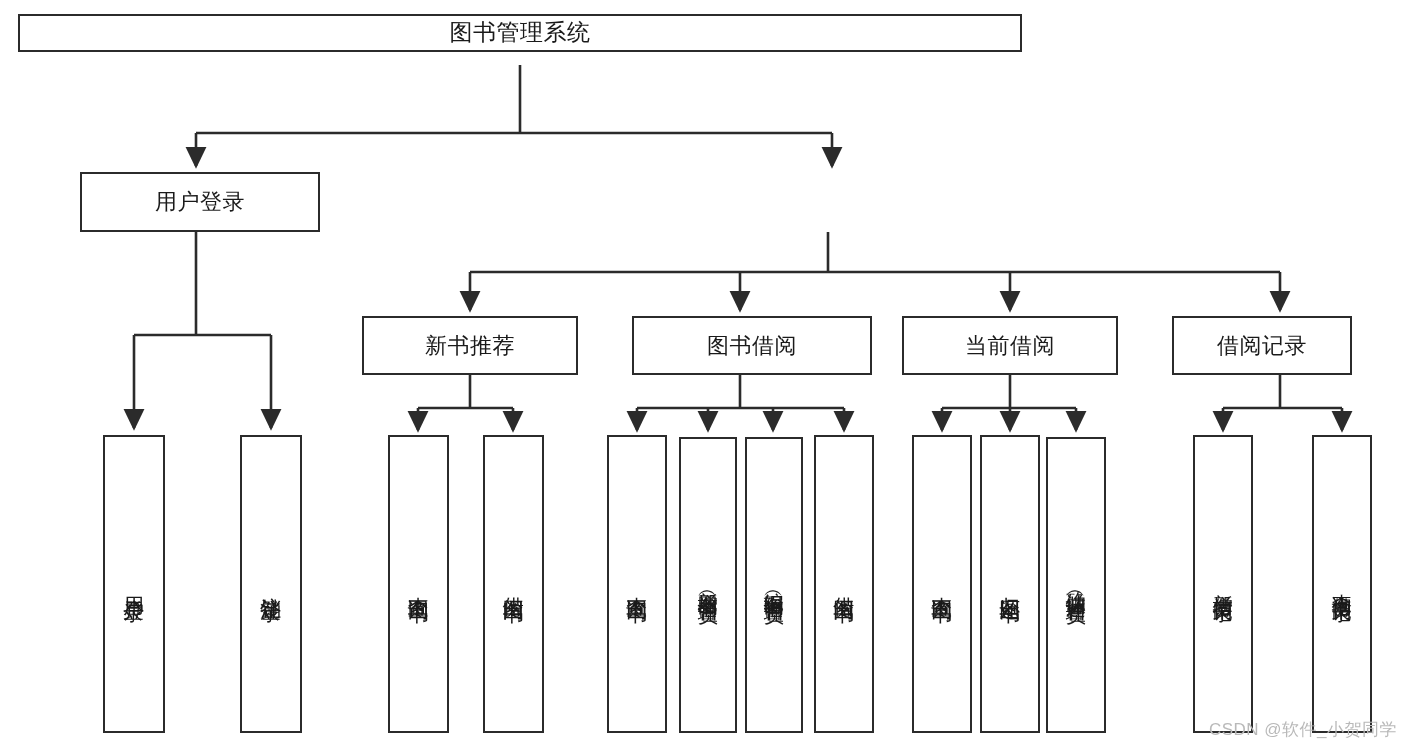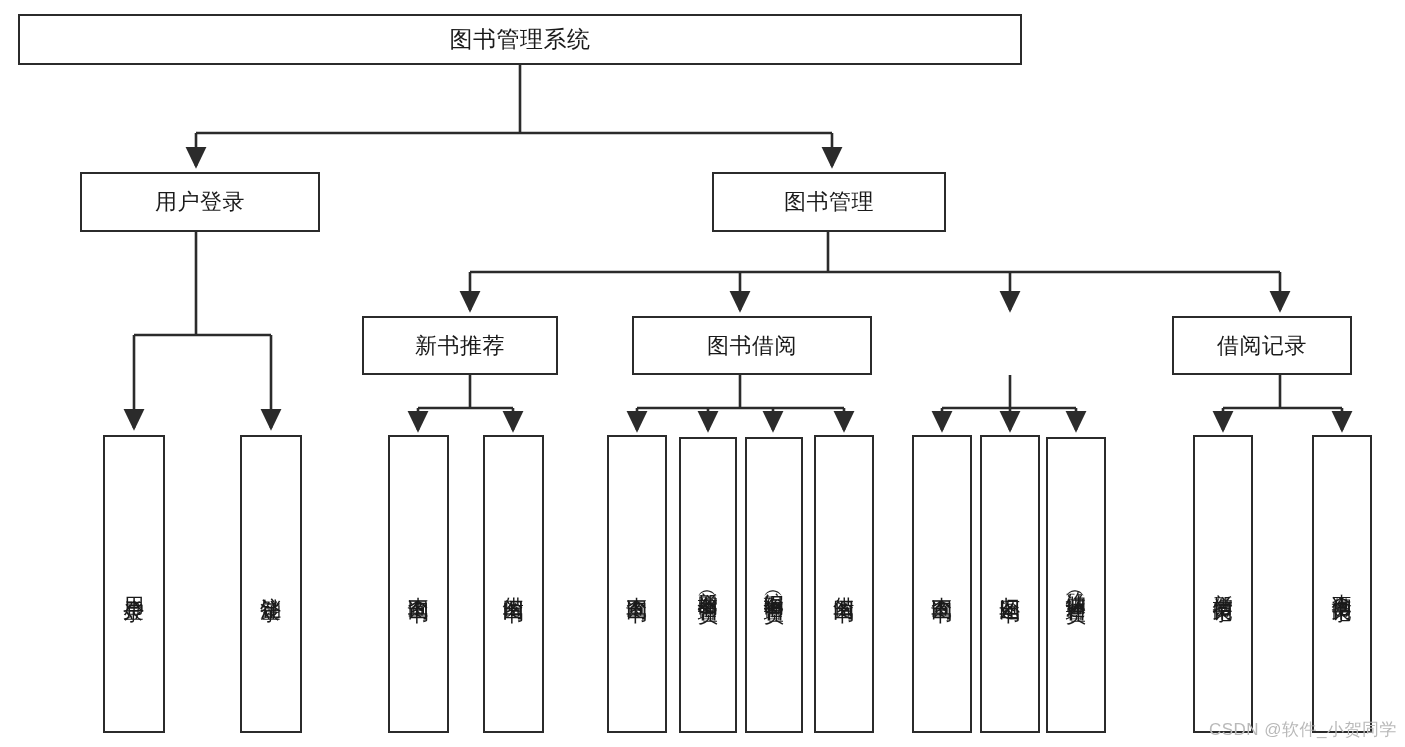--- a/index.html
+++ b/index.html
@@ -123,37 +123,37 @@
       <path d="M1010,408 L1010,430" marker-end="url(#arrowhead)"></path>
       <path d="M1076,408 L1076,430" marker-end="url(#arrowhead)"></path>
 
       <path d="M1280,375 L1280,408"></path>
       <path d="M1223,408 L1342,408"></path>
       <path d="M1223,408 L1223,430" marker-end="url(#arrowhead)"></path>
       <path d="M1342,408 L1342,430" marker-end="url(#arrowhead)"></path>
     </g>
   </svg>
 
-  <div class="node horiz root" style="left:18px; top:14px; width:1004px; height:51px;">
+  <div class="node horiz root" style="left:18px; top:14px; width:1004px; height:38px;">
     <span class="label">图书管理系统</span>
   </div>
 
   <div class="node horiz" style="left:80px; top:172px; width:240px; height:60px;">
     <span class="label">用户登录</span>
   </div>
-  <div class="node horiz" style="left:712px; top:172px; width:234px; height:60px;">
-    <span class="label">图书管理</span>
-  </div>
-
-  <div class="node horiz" style="left:362px; top:316px; width:196px; height:59px;">
+
+  <div class="node horiz" style="left:362px; top:316px; width:216px; height:59px;">
     <span class="label">新书推荐</span>
   </div>
   <div class="node horiz" style="left:632px; top:316px; width:240px; height:59px;">
     <span class="label">图书借阅</span>
   </div>
+  <div class="node horiz" style="left:902px; top:316px; width:216px; height:59px;">
+    <span class="label">当前借阅</span>
+  </div>
   <div class="node horiz" style="left:1172px; top:316px; width:180px; height:59px;">
     <span class="label">借阅记录</span>
   </div>
 
   <div class="node vert" style="left:103px; top:435px; width:62px; height:298px;">
     <span class="label">用户登录</span>
   </div>
   <div class="node vert" style="left:240px; top:435px; width:62px; height:298px;">
     <span class="label">注销登录</span>
   </div>

